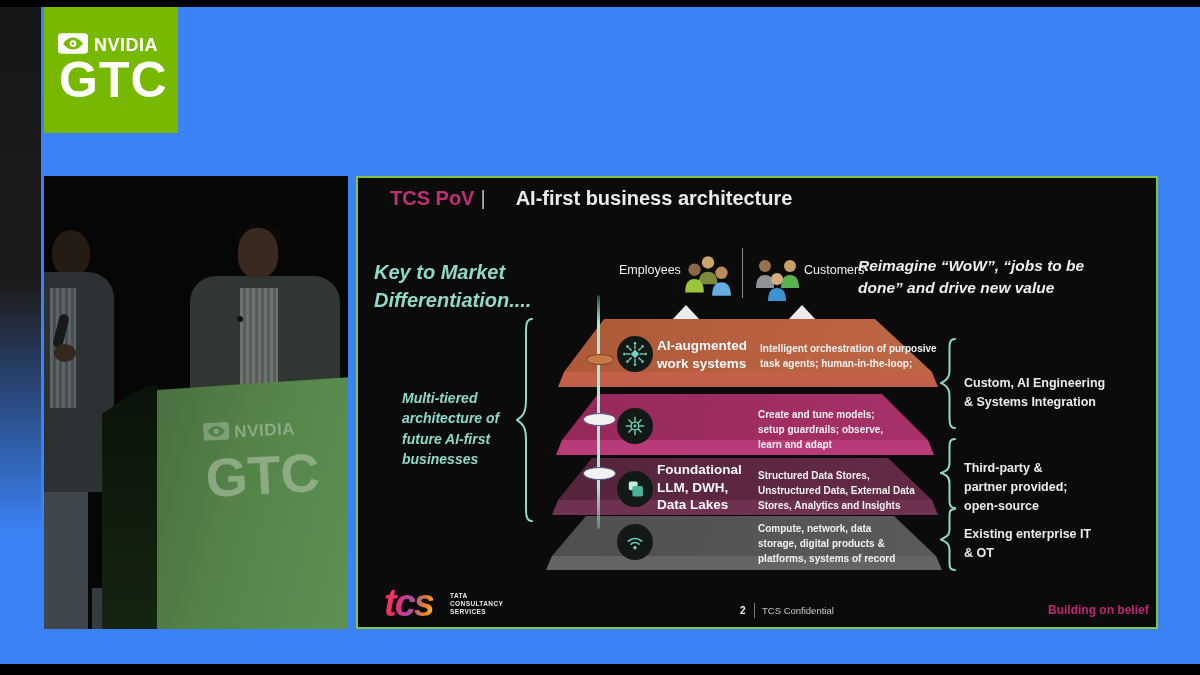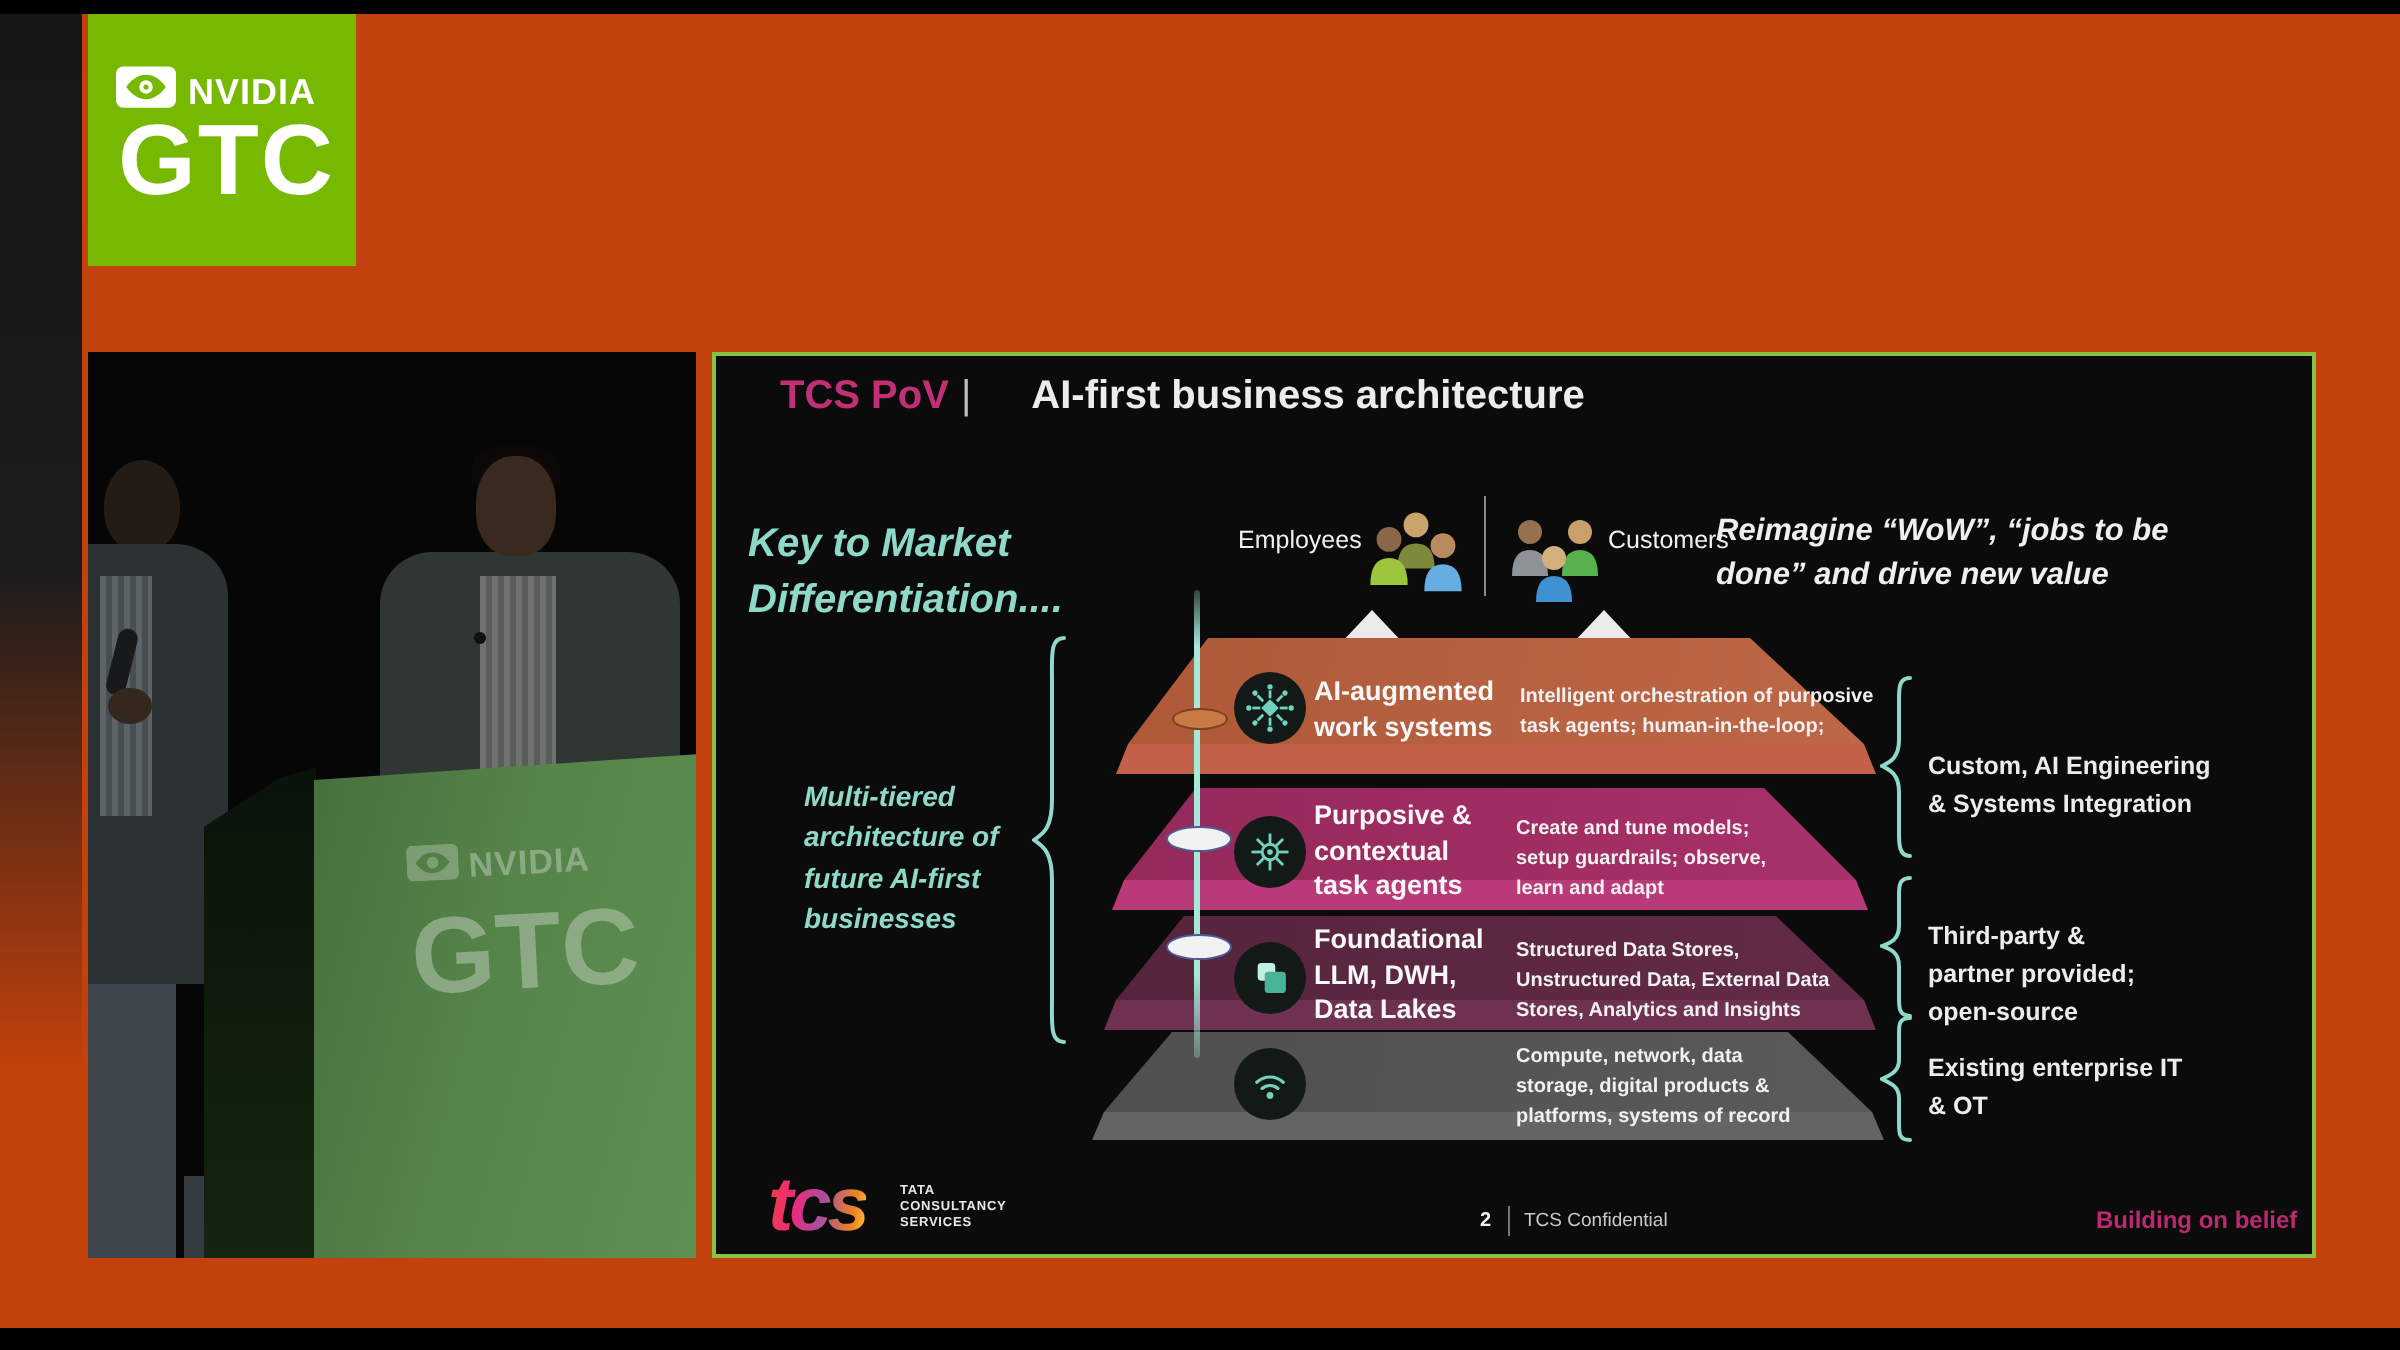--- a/index.html
+++ b/index.html
@@ -1,16 +1,16 @@
 <!DOCTYPE html>
 <html><head>
 <meta charset="utf-8">
 <style>
   html,body{margin:0;padding:0;background:#1b1b1b;}
-  #stage{position:relative;width:1200px;height:675px;background:#c2410c;overflow:hidden;
+  #stage{position:relative;width:1200px;height:675px;background:#3b82f6;overflow:hidden;
          font-family:"Liberation Sans",sans-serif;}
   .abs{position:absolute;}
   .pre{white-space:pre-line;}
 
   
   .bar-top{left:0;top:0;width:1200px;height:7px;background:#000;}
   .bar-bottom{left:0;top:664px;width:1200px;height:11px;background:#000;}
   .left-strip{left:0;top:7px;width:41px;height:620px;
       background:linear-gradient(180deg,#161616 0%,#1c1c1c 45%,rgba(40,40,40,0) 85%);}
 
@@ -290,23 +290,20 @@
         <path d="M9.5 16 a11 11 0 0 1 15 0" fill="none" stroke="#6fd3bd" stroke-width="1.8" stroke-linecap="round"></path>
         <path d="M12.5 19.5 a7 7 0 0 1 9 0" fill="none" stroke="#6fd3bd" stroke-width="1.8" stroke-linecap="round"></path>
         <circle cx="17" cy="23.5" r="1.9" fill="#6fd3bd"></circle>
       </svg>
     </div>
 
     <div class="abs tier-name pre" style="left:299px;top:159px;">AI-augmented
 work systems</div>
     <div class="abs tier-desc pre" style="left:402px;top:163px;">Intelligent orchestration of purposive
 task agents; human-in-the-loop;</div>
-    <div class="abs tier-name pre" style="left:299px;top:221px;">Purposive &amp;
-contextual
-task agents</div>
     <div class="abs tier-desc pre" style="left:400px;top:229px;">Create and tune models;
 setup guardrails; observe,
 learn and adapt</div>
     <div class="abs tier-name pre" style="left:299px;top:283px;">Foundational
 LLM, DWH,
 Data Lakes</div>
     <div class="abs tier-desc pre" style="left:400px;top:290px;">Structured Data Stores,
 Unstructured Data, External Data
 Stores, Analytics and Insights</div>
     <div class="abs tier-desc pre" style="left:400px;top:343px;">Compute, network, data

